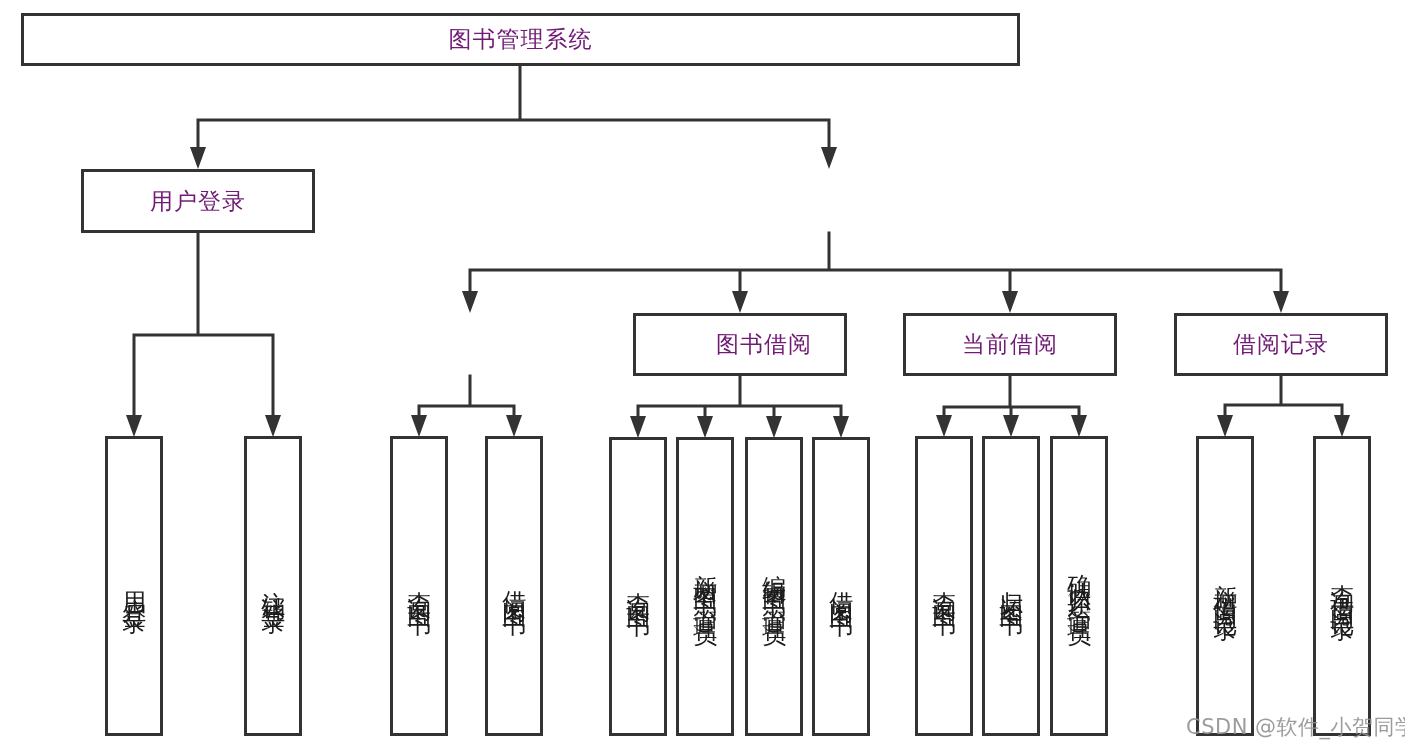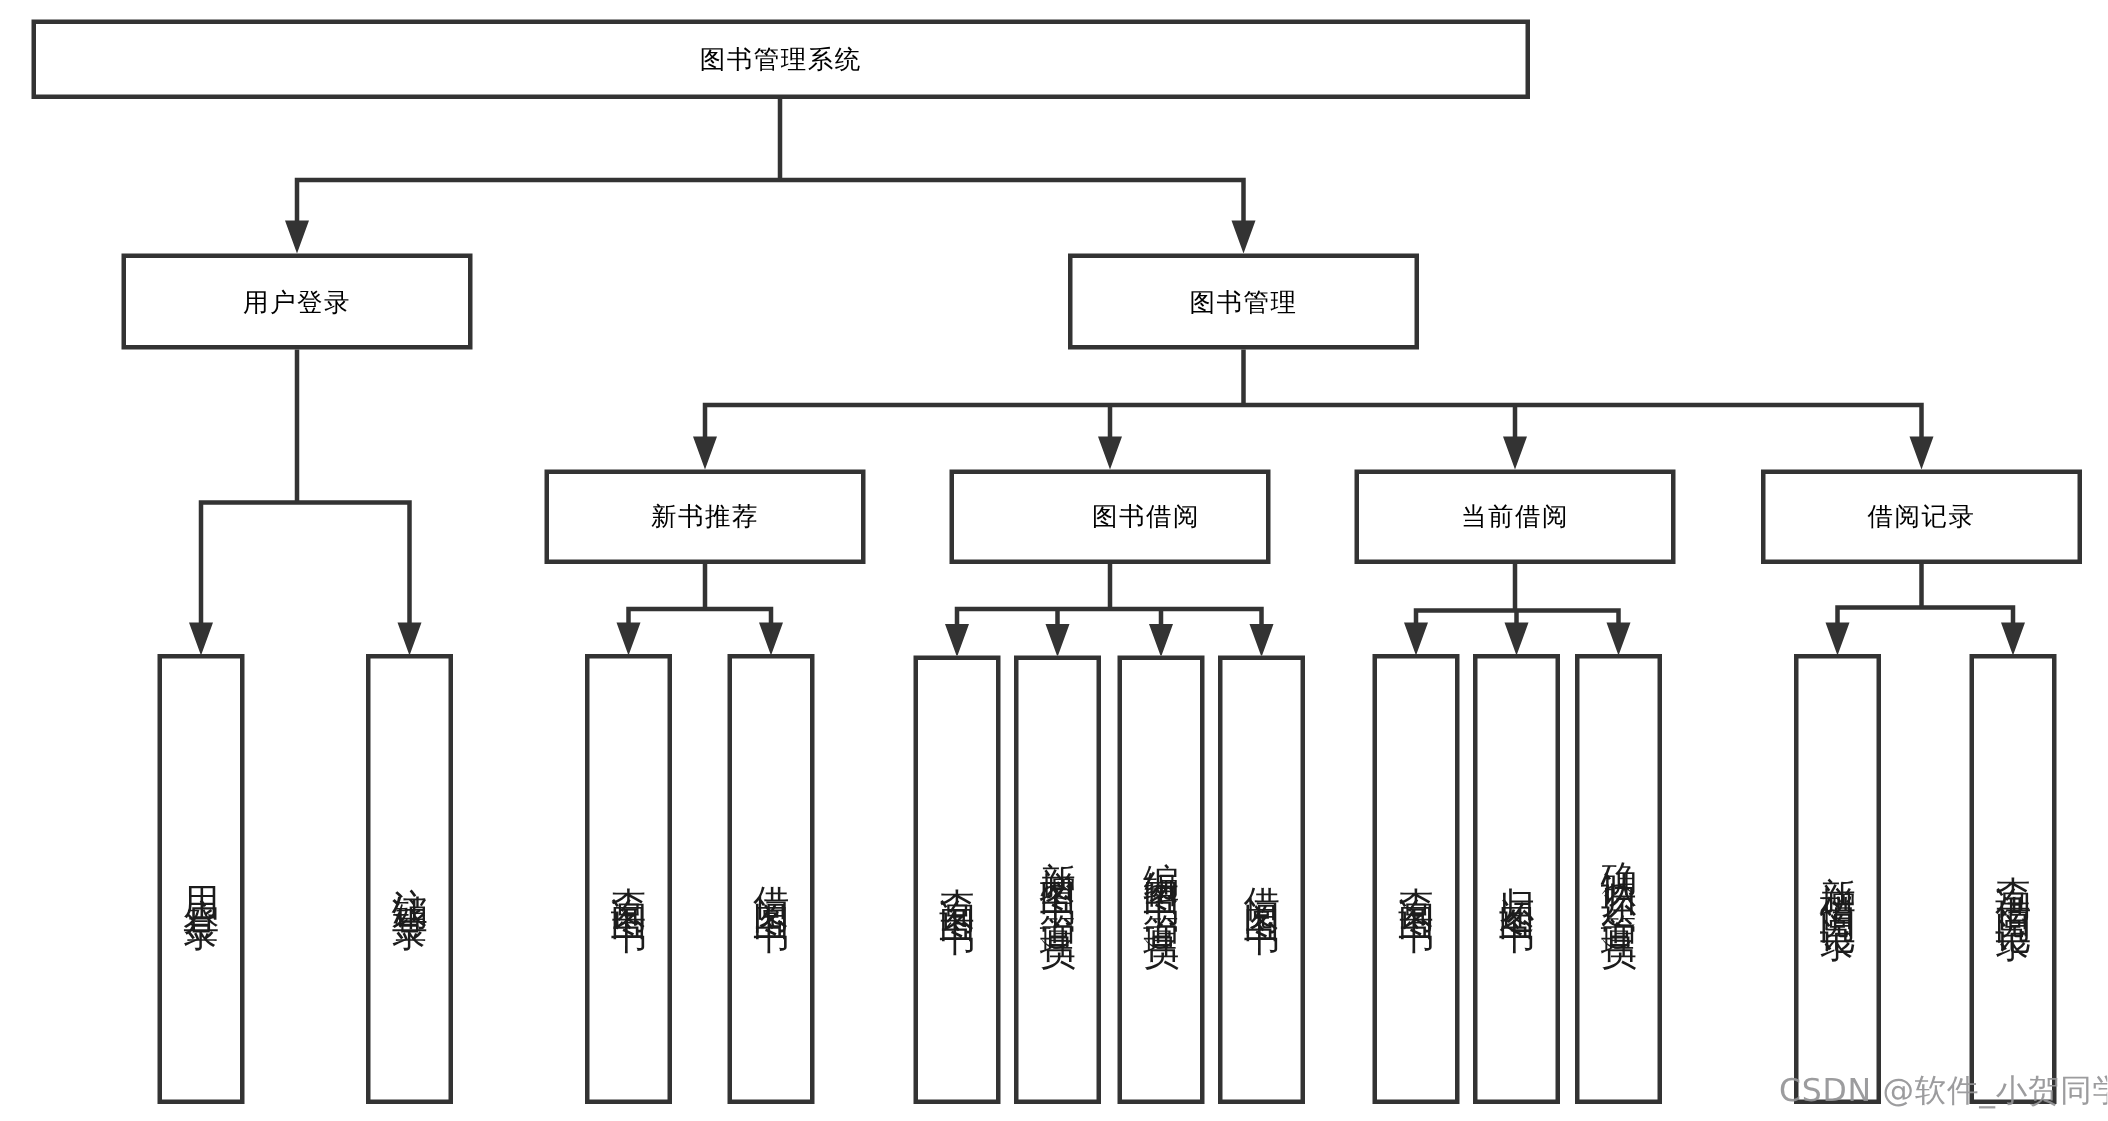--- a/index.html
+++ b/index.html
@@ -14,24 +14,24 @@
   svg.connectors{position:absolute;left:0;top:0;z-index:0;}
   .node{
     position:absolute;
     box-sizing:border-box;
     border:3px solid #333333;
     background:#ffffff;
     display:flex;align-items:center;justify-content:center;
     z-index:1;
   }
   .node.h span{
-    font-size:17px;
+    font-size:23px;
     letter-spacing:1px;
     white-space:nowrap;
-    color:#000000;
+    color:#701a75;
   }
   .node.v span{
     writing-mode:vertical-rl;
     text-orientation:mixed;
     font-size:24px;
     letter-spacing:7px;
     line-height:1.1;
     color:#1c1c1c;
     white-space:nowrap;
   }
@@ -76,27 +76,21 @@
       M1225 437 l-8 -22 h16 z M1342 437 l-8 -22 h16 z"></path>
   </svg>
 
   <div class="node h" style="left:21px;top:13px;width:999px;height:53px;">
     <span>图书管理系统</span>
   </div>
 
   <div class="node h" style="left:81px;top:169px;width:234px;height:64px;">
     <span>用户登录</span>
   </div>
-  <div class="node h" style="left:712px;top:169px;width:234px;height:64px;">
-    <span>图书管理</span>
-  </div>
 
-  <div class="node h" style="left:363px;top:313px;width:214px;height:63px;">
-    <span>新书推荐</span>
-  </div>
   <div class="node h" style="left:633px;top:313px;width:214px;height:63px;padding-left:48px;">
     <span>图书借阅</span>
   </div>
   <div class="node h" style="left:1174px;top:313px;width:214px;height:63px;">
     <span>借阅记录</span>
   </div>
   <div class="node h" style="left:903px;top:313px;width:214px;height:63px;">
     <span>当前借阅</span>
   </div>
 

